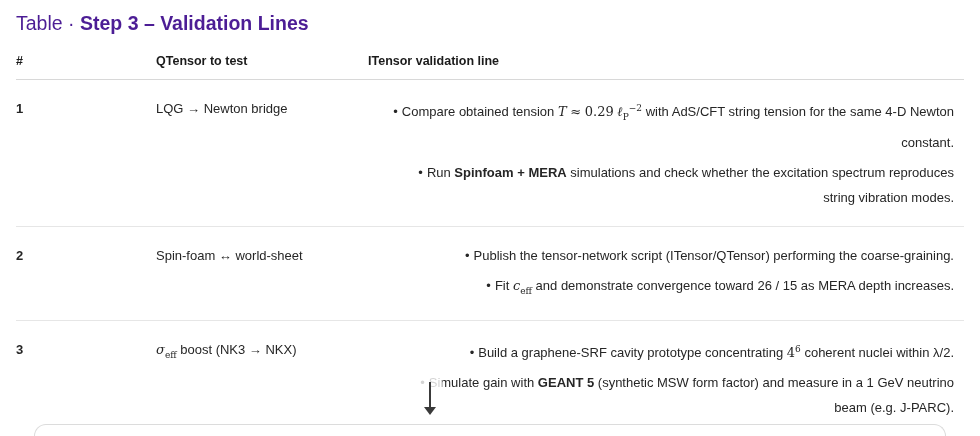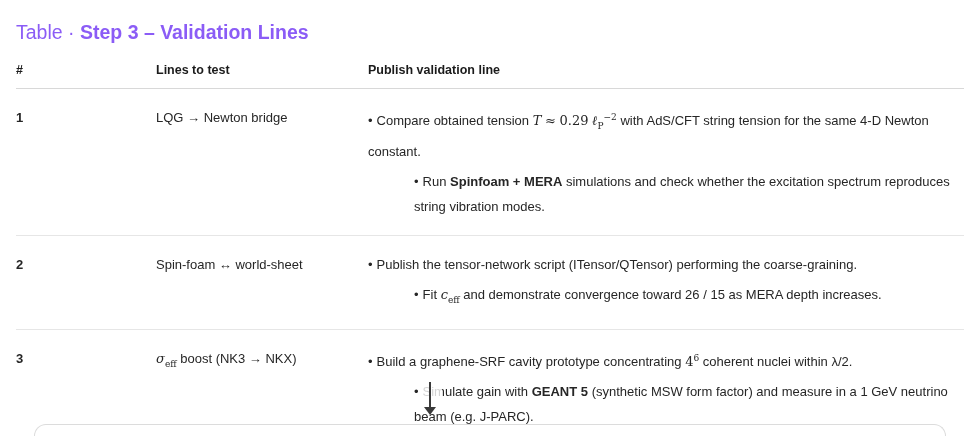--- a/index.html
+++ b/index.html
@@ -16,22 +16,22 @@
     position: relative;
   }
   .page {
     padding: 10px 16px 0 16px;
     box-sizing: border-box;
     width: 980px;
   }
   .doc-title {
     font-size: 19.5px;
     line-height: 26px;
-    margin: 9px 0 18px 0;
-    color: #8b5cf6;
+    margin: 0 0 18px 0;
+    color: #4c1d95;
     font-weight: 400;
   }
   .doc-title .strong {
     font-weight: bold;
   }
   table.vtable {
     border-collapse: collapse;
     width: 948px;
     table-layout: fixed;
   }
@@ -60,20 +60,21 @@
     font-size: 12.5px;
   }
   td.aspect {
     font-size: 13px;
     color: #262626;
   }
   .bullet {
     display: block;
     margin: 0;
     padding: 0;
+    text-align: right;
   }
   .bullet + .bullet {
     margin-top: 5px;
     margin-left: 46px;
   }
   .bullet .dot { margin-right: 4px; }
   .b { font-weight: bold; }
   i.mi {
     font-family: "DejaVu Serif", serif;
     font-style: italic;
@@ -148,22 +149,22 @@
 
   <table class="vtable">
     <colgroup>
       <col class="c-num">
       <col class="c-aspect">
       <col class="c-line">
     </colgroup>
     <thead>
       <tr>
         <th>#</th>
-        <th>Lines to test</th>
-        <th>Publish validation line</th>
+        <th>QTensor to test</th>
+        <th>ITensor validation line</th>
       </tr>
     </thead>
     <tbody>
 
       <tr>
         <td class="num">1</td>
         <td class="aspect">LQG → Newton bridge</td>
         <td>
           <span class="bullet"><span class="dot">•</span>Compare obtained tension <i class="mi">T</i> <span class="mr">≈</span> <span class="mr">0.29</span> <i class="mi">ℓ</i><sub class="sb">P</sub><sup class="sp">−2</sup> with AdS/CFT string tension for the same 4-D Newton constant.</span>
           <span class="bullet"><span class="dot">•</span>Run <span class="b">Spinfoam + MERA</span> simulations and check whether the excitation spectrum reproduces string vibration modes.</span>

